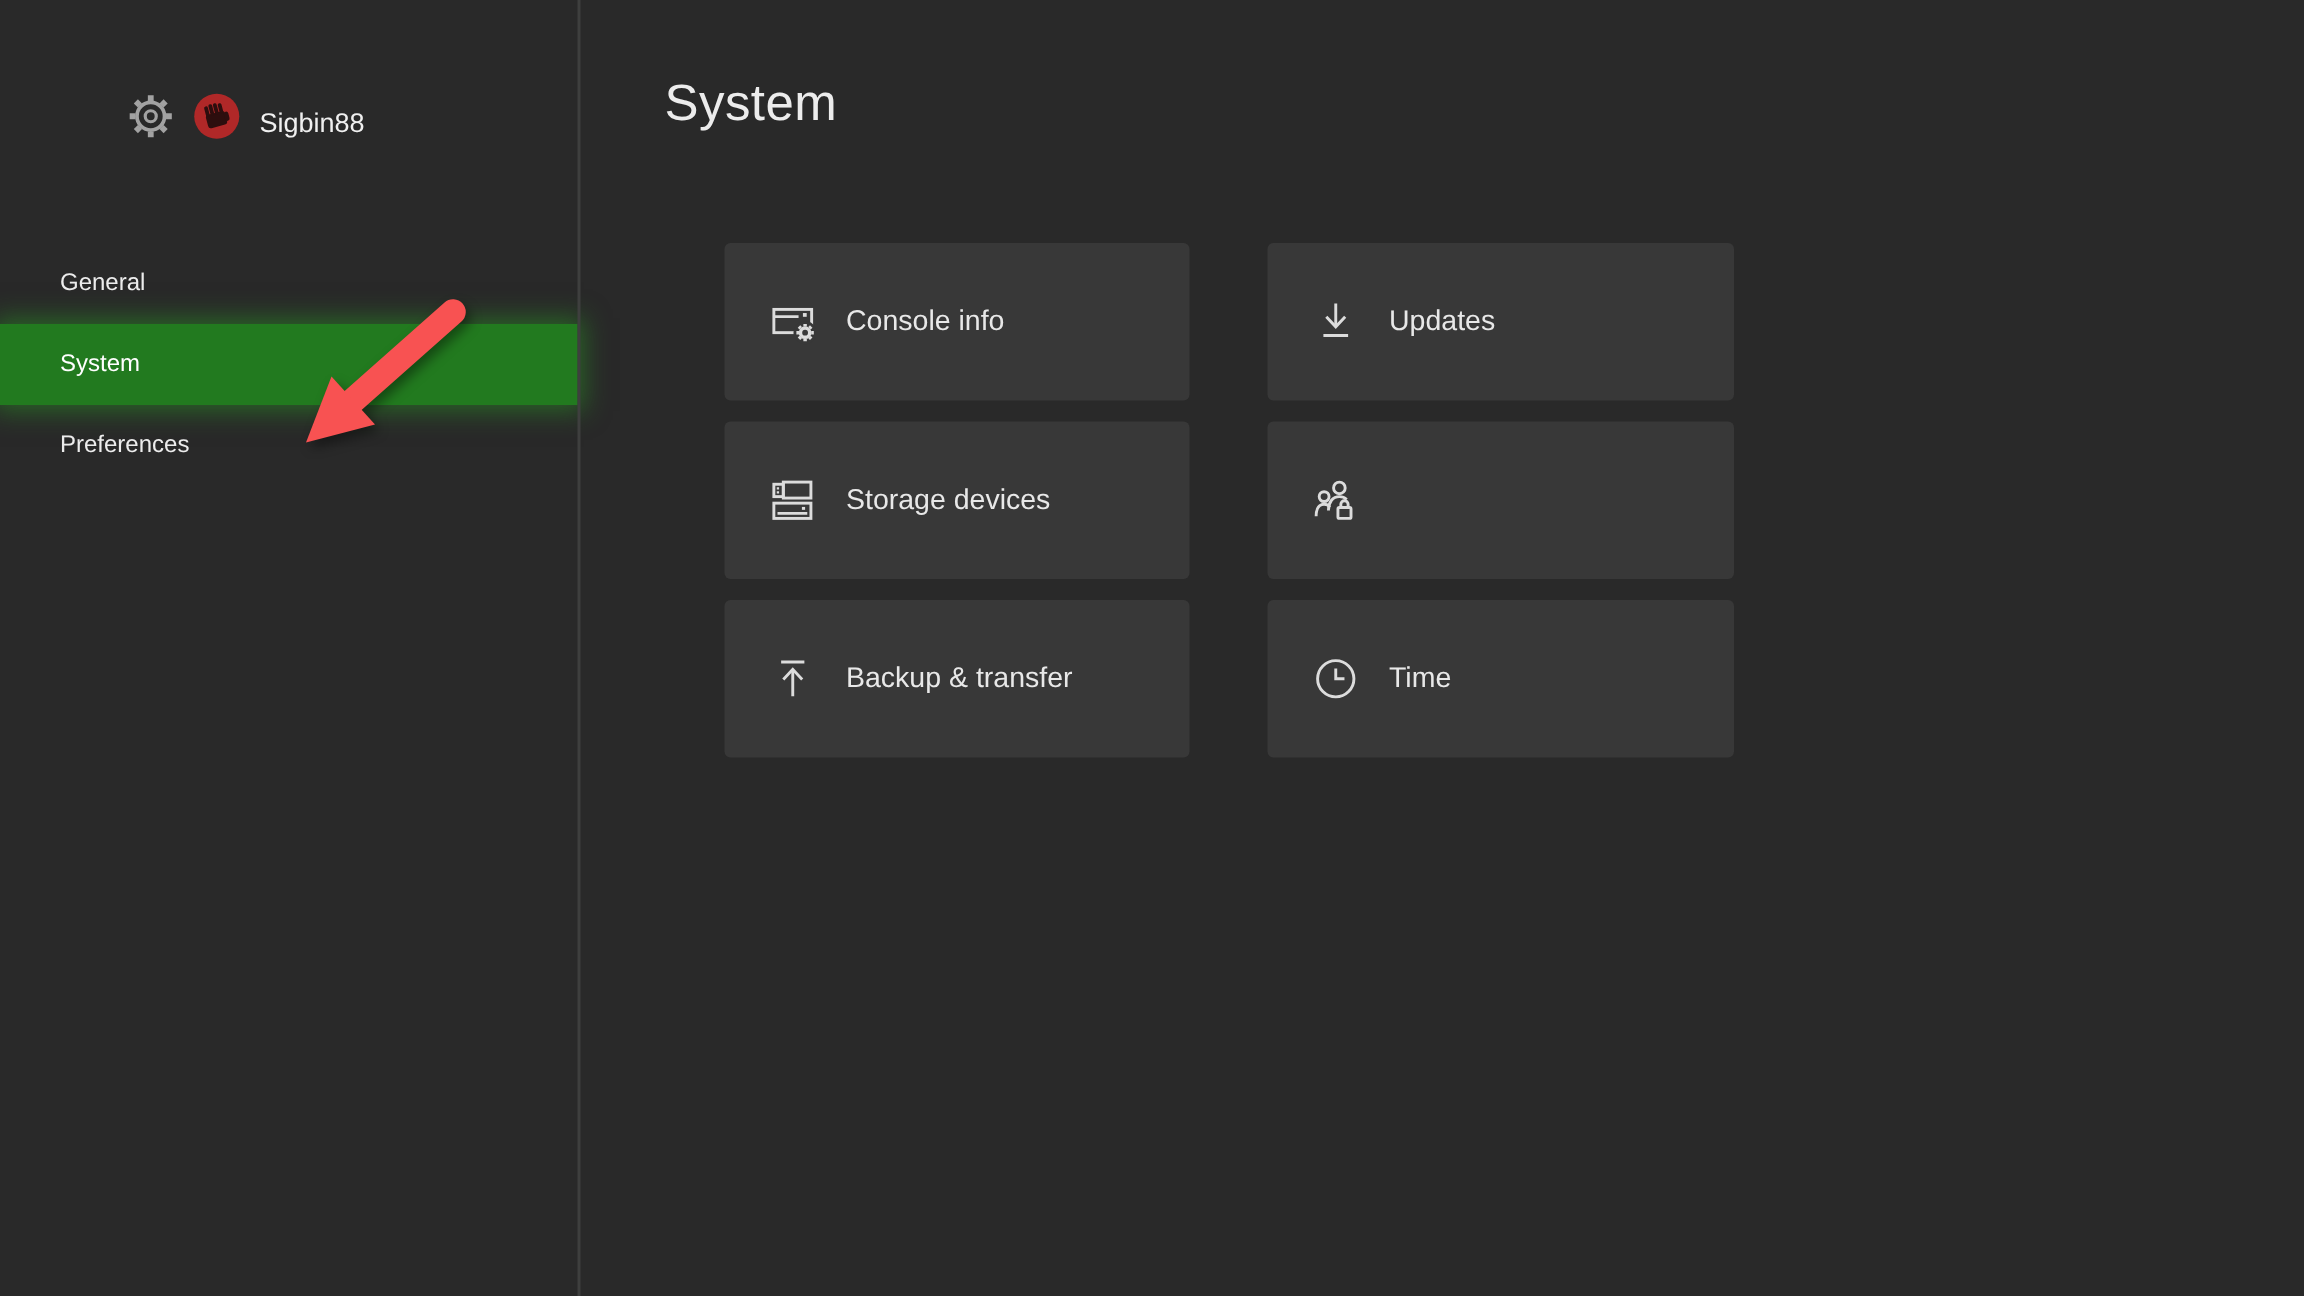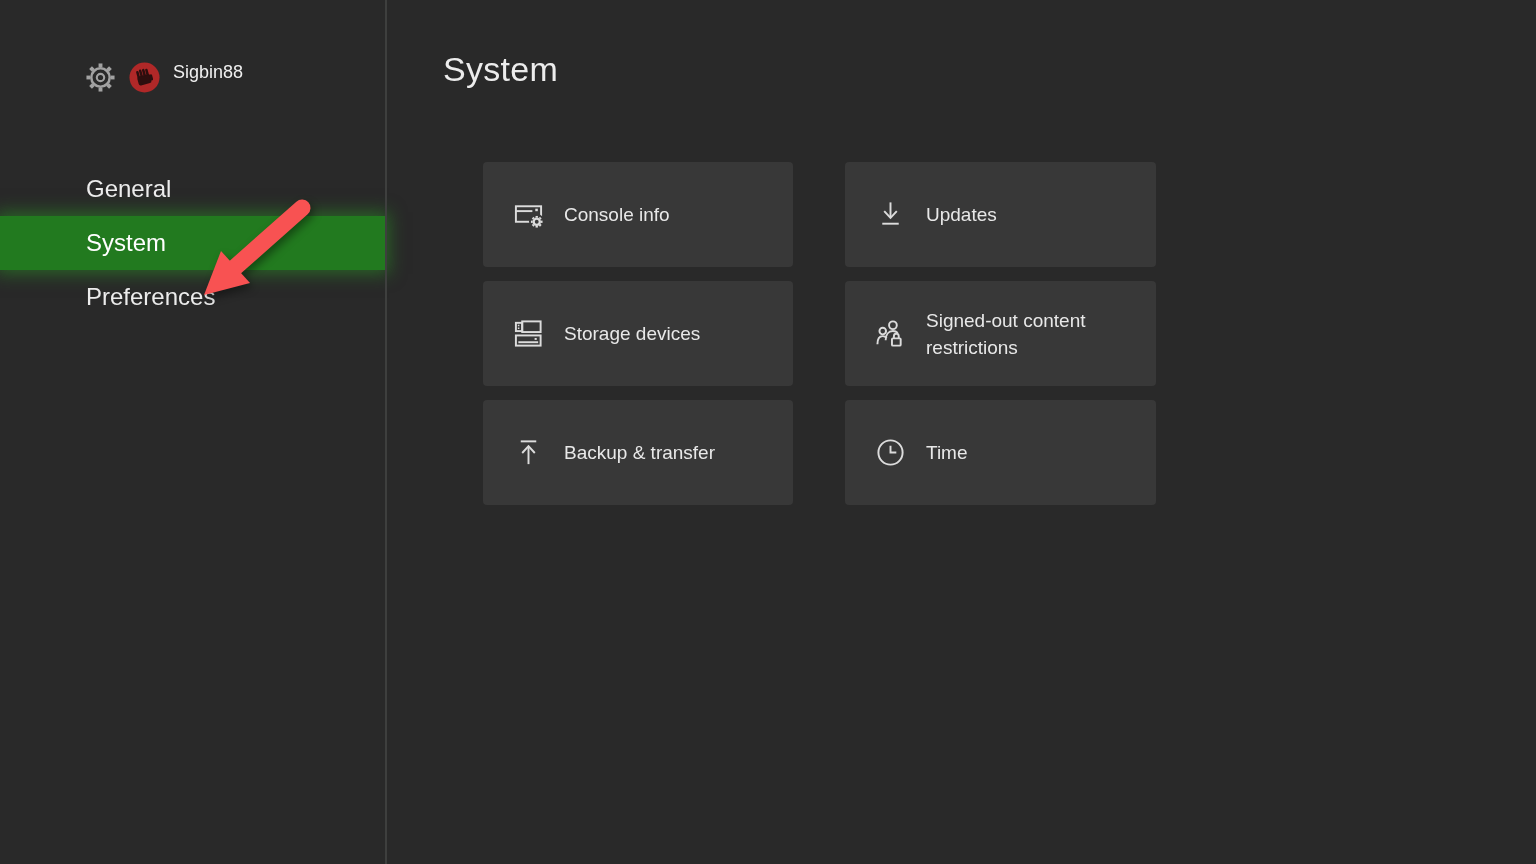--- a/index.html
+++ b/index.html
@@ -17,31 +17,31 @@
     position: absolute; left: 0; top: 0;
     width: 385px; height: 864px;
   }
   .divider {
     position: absolute; left: 385px; top: 0;
     width: 2px; height: 864px;
     background: #3e3f3e;
   }
   .profile {
     position: absolute; top: 62px; left: 85px;
-    display: flex; align-items: flex-start; gap: 13px;
+    display: flex; align-items: flex-end; gap: 13px;
   }
   .gear-wrap svg { width: 31px; height: 31px; display: block; }
   .avatar-wrap svg { width: 31px; height: 31px; display: block; }
   .username { font-size: 18px; color: #f0f0f0; }
 
   .menu { position: absolute; top: 162px; left: 0; width: 385px; }
   .menu-item {
     height: 54px; line-height: 54px;
-    padding-left: 86px;
-    font-size: 24px; color: #ececec;
+    padding-left: 40px;
+    font-size: 16px; color: #ececec;
     cursor: pointer;
     box-sizing: border-box;
   }
   .menu-item.active {
     background: #227a1f;
     box-shadow: 0 0 16px 4px rgba(42, 160, 36, 0.5);
     color: #ffffff;
   }
 
   
@@ -190,21 +190,20 @@
       <span class="tile-icon">
         <svg viewBox="0 0 32 32" fill="none" stroke="#dcdcdc" stroke-width="2">
           <circle cx="18.5" cy="7.5" r="4"></circle>
           <path d="M11 23 c0 -6 3 -9.5 7.5 -9.5 c2 0 3.7 0.7 5 2"></path>
           <circle cx="8" cy="13.5" r="3.4"></circle>
           <path d="M2.5 27 c0 -5.5 2.3 -8.3 5.5 -8.3 c1.6 0 3 0.7 4 2"></path>
           <rect x="17.5" y="21" width="9" height="7.5" rx="1"></rect>
           <path d="M19.5 21 v-2.2 a2.5 2.5 0 0 1 5 0 V21"></path>
         </svg>
       </span>
-      <span class="tile-label">Signed-out content restrictions</span>
     </div>
 
 
     <div class="tile">
       <span class="tile-icon">
         <svg viewBox="0 0 32 32" fill="none" stroke="#dcdcdc" stroke-width="2">
           <path d="M8 4.5 H24"></path>
           <path d="M16 28 V10"></path>
           <path d="M9.5 16.5 L16 9.5 L22.5 16.5"></path>
         </svg>

